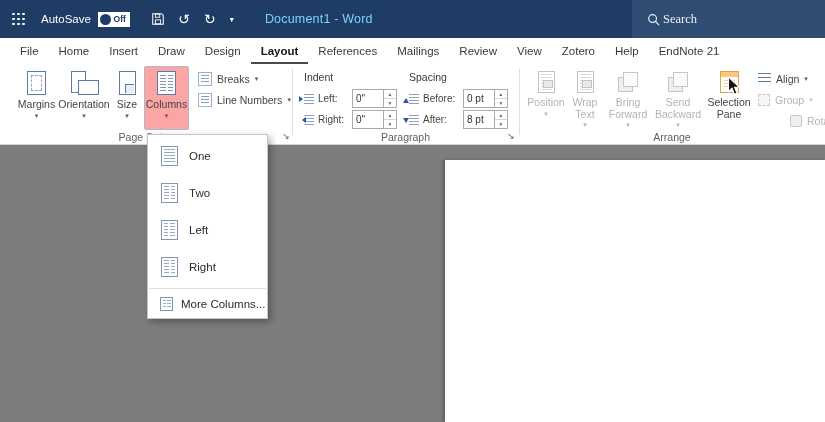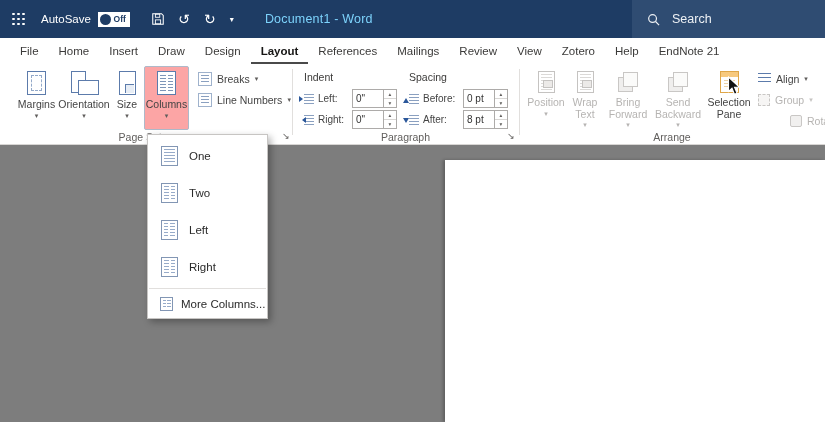--- a/index.html
+++ b/index.html
@@ -13,21 +13,21 @@
   .grid-icon span { width:2.5px; height:2.5px; background:#fff; border-radius:50%; }
   .autosave-label { font-size:11.5px; margin-right:7px; }
   .toggle { width:32px; height:15px; background:#fff; border-radius:0; position:relative; margin-right:15px; cursor:pointer; }
   .toggle .knob { position:absolute; left:2px; top:2px; width:11px; height:11px; border-radius:50%; background:#1e3c64; }
   .toggle .state { position:absolute; right:4px; top:1.5px; font-size:8.5px; line-height:12px; color:#1e3c64; font-weight:bold; }
   .tb-btn { display:inline-flex; align-items:center; justify-content:center; width:22px; height:22px; margin:0 2px; cursor:pointer; }
   .tb-btn.glyph { font-size:14px; color:#fff; }
   .tb-btn.qat { font-size:8px; color:#fff; width:14px; }
   .doc-title { font-size:12.5px; color:#7dd3fc; margin-left:24px; letter-spacing:.2px; }
   .searchbox { position:absolute; right:0; top:0; width:193px; height:38px; background:#2f4c72;
-               display:flex; align-items:center; padding-left:15px; gap:12px; cursor:text; }
+               display:flex; align-items:center; padding-left:15px; gap:3px; cursor:text;font-family:Liberation Serif, serif; }
   .searchbox span { font-size:12.5px; color:#eef1f5; }
 
   
   .tabs { position:absolute; top:38px; left:0; width:100%; height:26px; background:#fff;
           display:flex; align-items:stretch; padding-left:10px; z-index:4; }
   .tab { font-size:11.5px; color:#3b3a39; padding:0 10px; display:flex; align-items:center; cursor:pointer; }
   .tab.active { font-weight:bold; color:#161514; box-shadow:inset 0 -2px 0 #4a4a4a; }
 
   
   .ribbon { position:absolute; top:64px; left:0; width:100%; height:81px; background:#fff;

